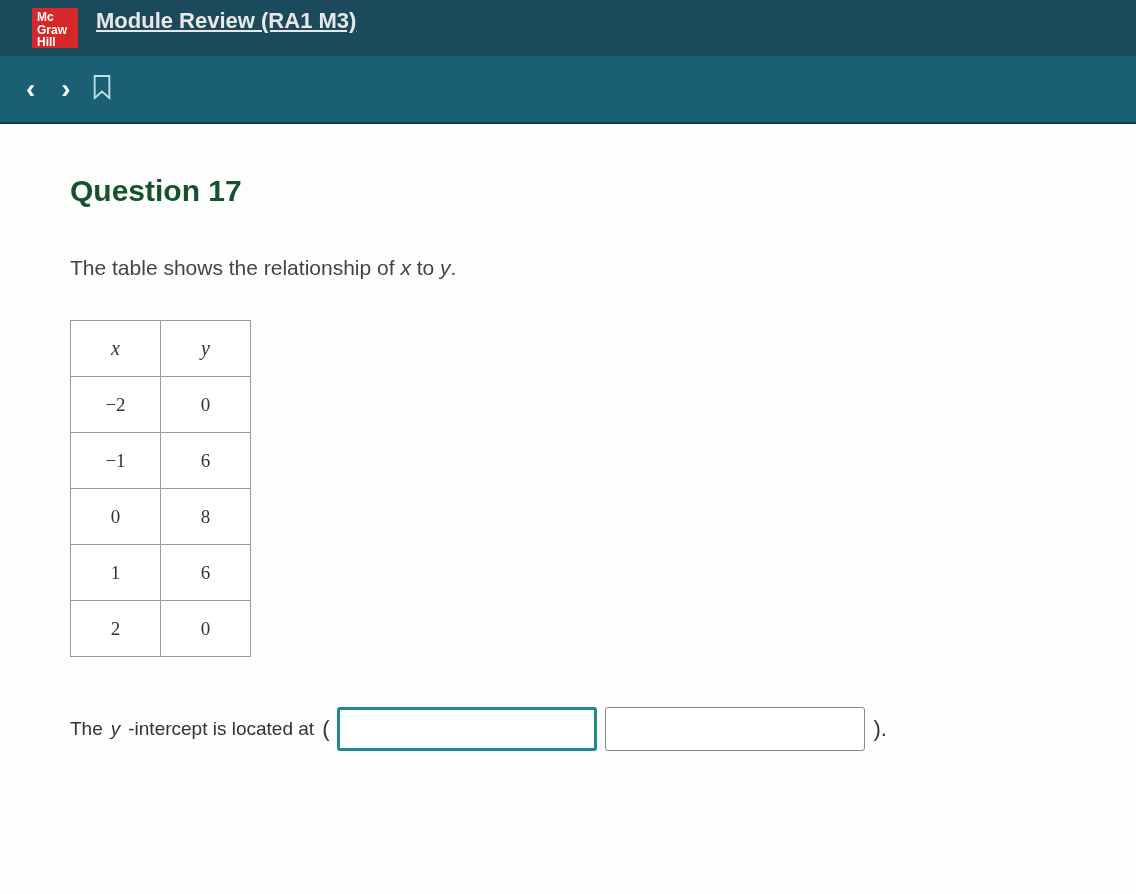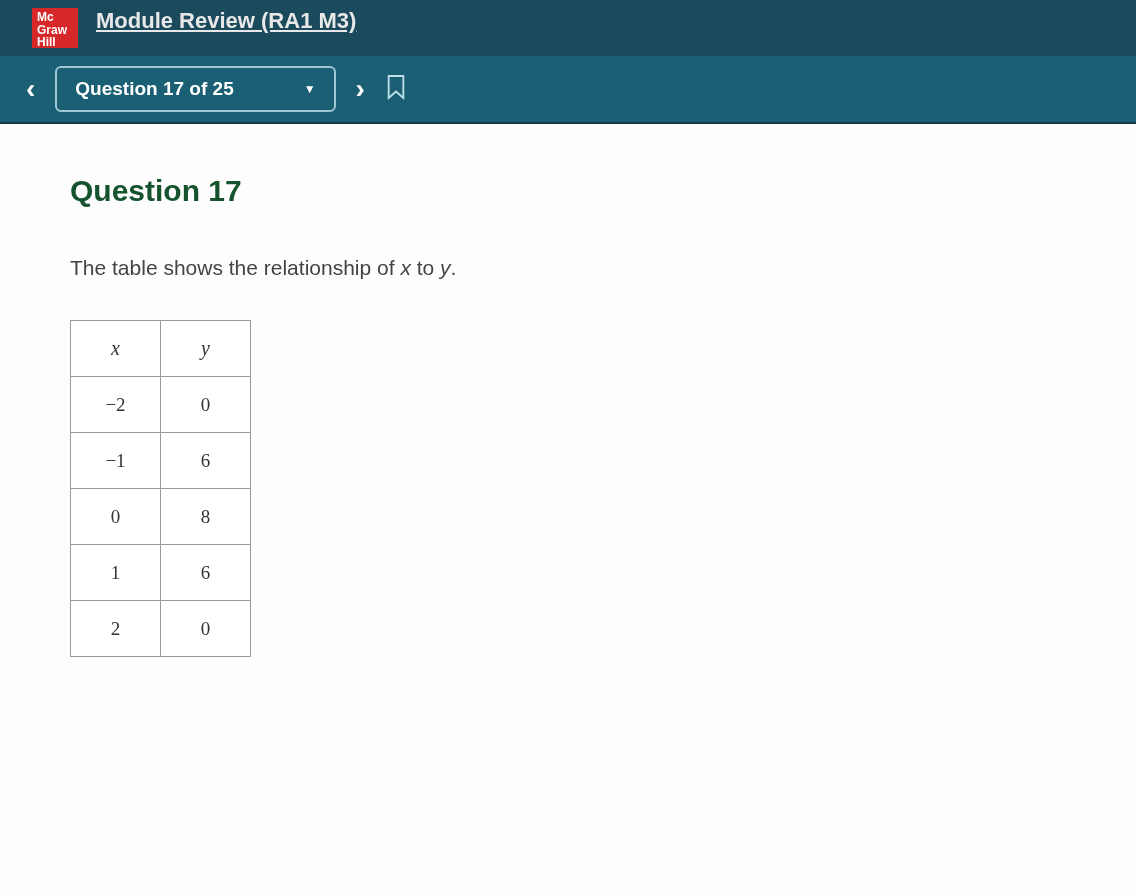--- a/index.html
+++ b/index.html
@@ -153,24 +153,20 @@
   <div class="logo">
     <div>Mc</div>
     <div>Graw</div>
     <div>Hill</div>
   </div>
   <div class="module-title">Module Review (RA1 M3)</div>
 </div>
 
 <div class="nav-header">
   <div class="nav-arrow">‹</div>
-  <div class="question-selector">
-    <span class="question-selector-label">Question 17 of 25</span>
-    <span class="dropdown-caret">▼</span>
-  </div>
   <div class="nav-arrow">›</div>
   <div class="bookmark-icon">
     <svg viewBox="0 0 24 28">
         <path d="M4 2 H20 V26 L12 19 L4 26 Z"></path>
       </svg>
   </div>
 </div>
 
 <div class="content">
   <h2 class="question-heading">Question 17</h2>
@@ -201,13 +197,22 @@
       <td>1</td>
       <td>6</td>
     </tr>
     <tr>
       <td>2</td>
       <td>0</td>
     </tr>
   </tbody>
     </table>
 
+  <div class="answer-row">
+    <span>The </span>
+      <span class="var">y</span>
+      <span>-intercept is located at</span>
+    <span class="paren">(</span>
+    <input class="input-box1" type="text" style="">
+    <input class="input-box2" type="text" style="">
+    <span class="paren">).</span>
+  </div>
 </div>
 
 </body></html>

